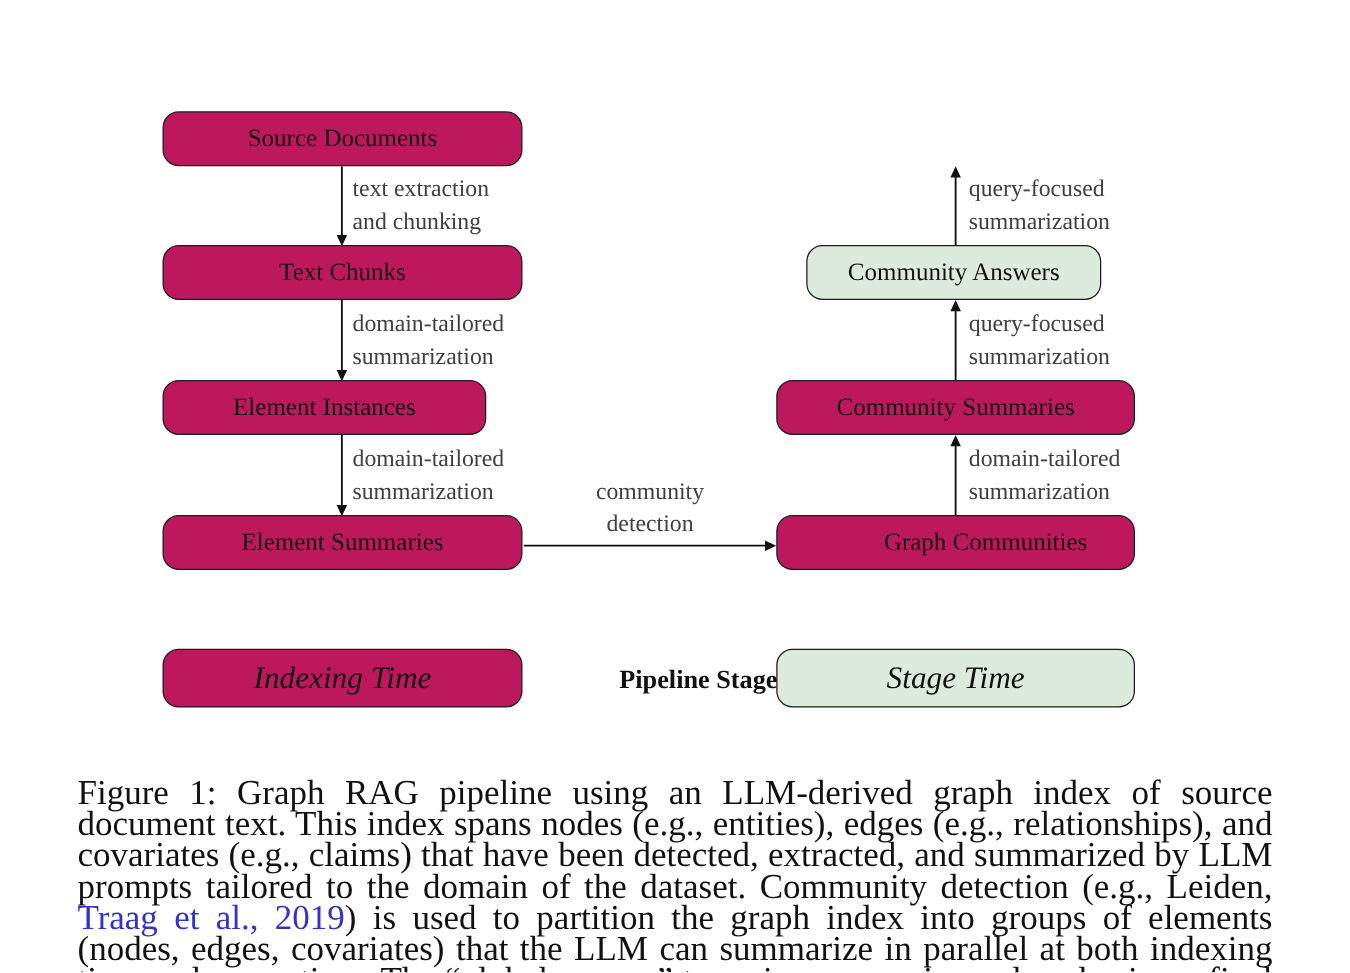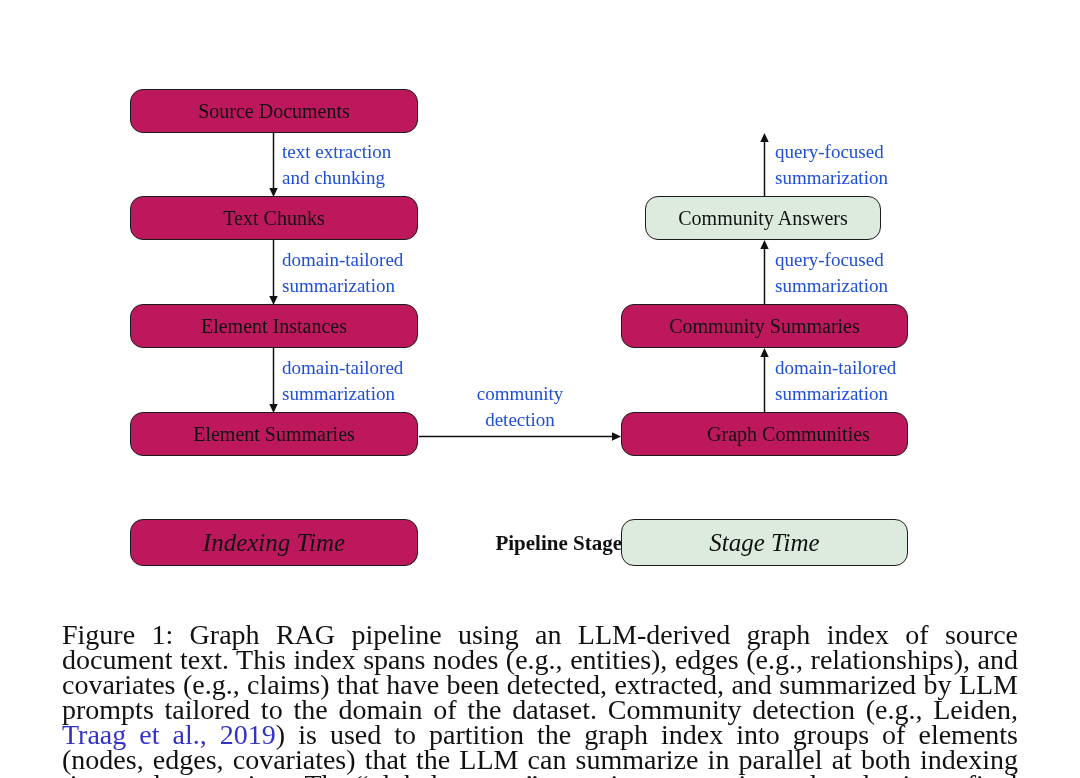--- a/index.html
+++ b/index.html
@@ -46,21 +46,21 @@
     justify-content: center;
     font-size: 25px;
     font-style: italic;
     color: #111111;
     box-sizing: border-box;
   }
   .edge-label {
     position: absolute;
     font-size: 19px;
     line-height: 26px;
-    color: #1d4ed8;
+    color: #404040;
     white-space: pre-line;
   }
   .edge-label-center {
     text-align: center;
   }
   .stage-label {
     position: absolute;
     font-size: 21px;
     font-weight: bold;
     color: #111111;
@@ -120,21 +120,21 @@
       <polygon points="760.3,142 768.7,142 764.5,133" fill="#111"></polygon>
     </g>
   </svg>
 
   <div class="node node-indexing" style="left:130px; top:89px; width:288px;">
     <span>Source Documents</span>
   </div>
   <div class="node node-indexing" style="left:130px; top:196px; width:288px;">
     <span>Text Chunks</span>
   </div>
-  <div class="node node-indexing" style="left:130px; top:304px; width:288px;text-align:right;">
+  <div class="node node-indexing" style="left:130px; top:304px; width:259px;text-align:right;">
     <span>Element Instances</span>
   </div>
   <div class="node node-indexing" style="left:130px; top:412px; width:288px;">
     <span>Element Summaries</span>
   </div>
 
   <div class="node node-query" style="left:621px; top:196px; width:236px;margin-left:24px;">
     <span>Community Answers</span>
   </div>
   <div class="node node-indexing" style="left:621px; top:304px; width:287px;">

